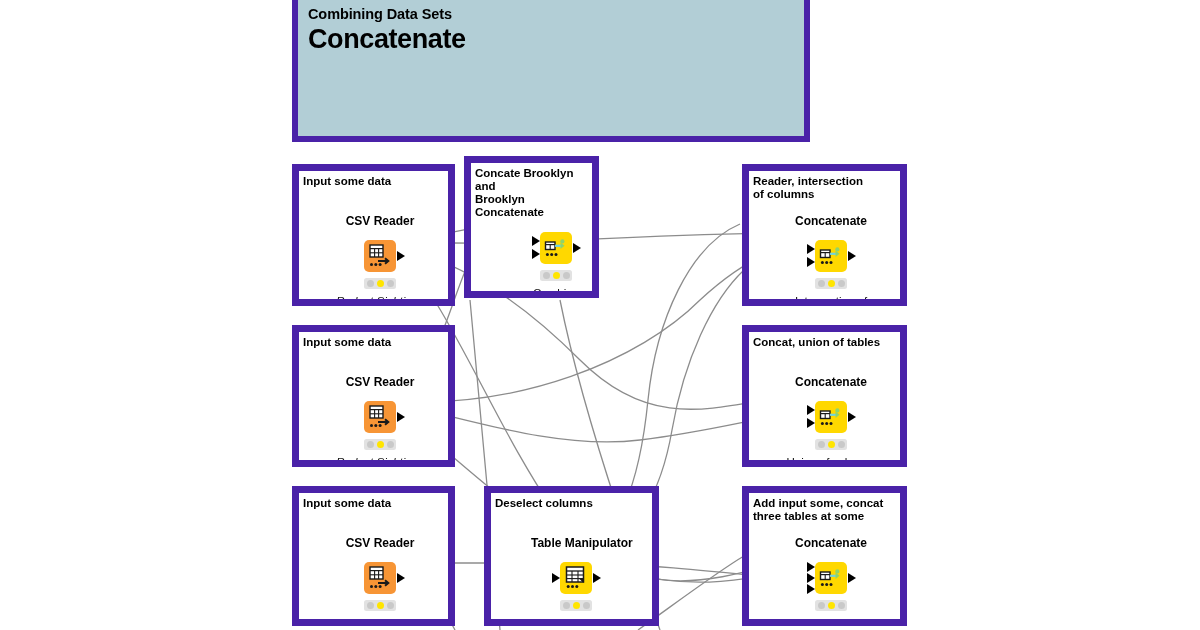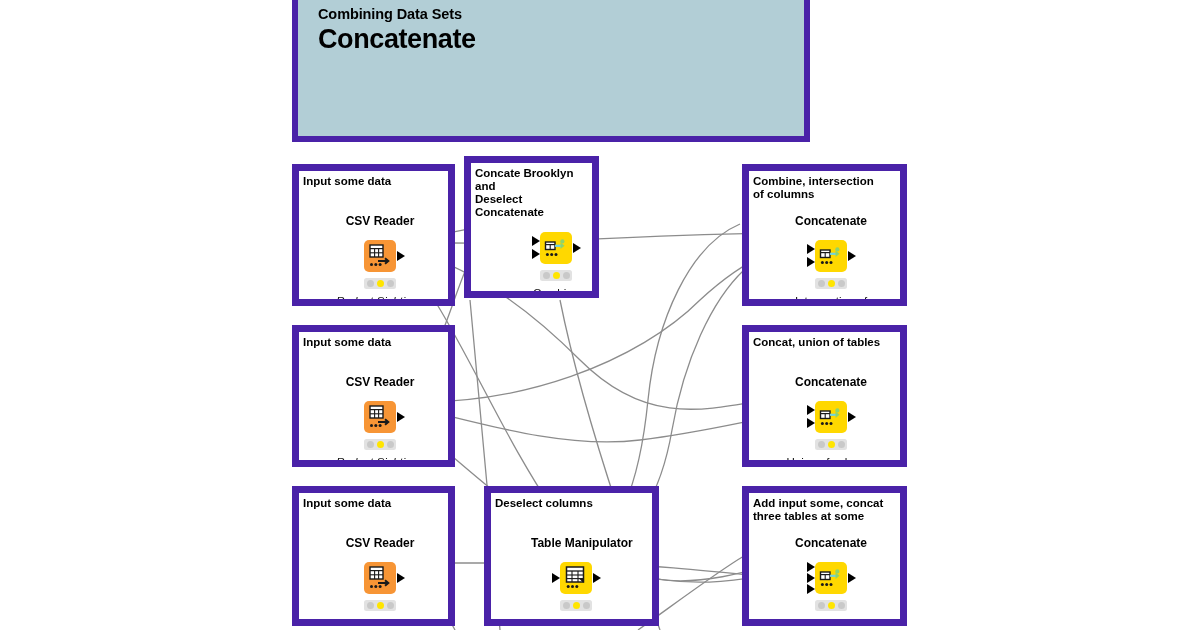--- a/index.html
+++ b/index.html
@@ -14,21 +14,21 @@
 
   
   .banner{
     position:absolute;
     left:292px;top:0px;
     width:518px;height:142px;
     border:6px solid var(--purple);
     border-top:0;
     background:#b2ced6;
     box-sizing:border-box;
-    padding:6px 10px 0 20px;
+    padding:6px 10px 0 10px;
   }
   .banner-sub{
     font-size:14.5px;font-weight:bold;color:#000;line-height:1.15;
     letter-spacing:-0.1px;
   }
   .banner-title{
     font-size:27px;font-weight:bold;color:#000;line-height:1.15;
     margin-top:1px;letter-spacing:-0.4px;
   }
 
@@ -237,21 +237,21 @@
           <span class="dot"></span>
         </div>
         <div class="node-label italic">
           <div>Rodent Sightings</div>
         </div>
       </div>
     </div>
     <div class="group" style="left: 464px; top: 156px; width: 135px; height: 142px;">
       <div class="group-title">
         <div>Concate Brooklyn and</div>
-        <div>Deselect</div>
+        <div>Brooklyn</div>
         <div>Concatenate</div>
       </div>
       <div class="node" style="left: 85px; top: 44px;">
         <div class="node-name">&nbsp;</div>
         <div class="node-figure">
           <div class="node-box yellow"></div>
           <svg class="node-glyph" viewBox="0 0 32 32">
     <rect x="5.5" y="10" width="9.5" height="7.5" fill="#ffffff" stroke="#1a1a1a" stroke-width="1.4"></rect>
     <line x1="5.5" y1="12.6" x2="15" y2="12.6" stroke="#1a1a1a" stroke-width="1.2"></line>
     <line x1="10.2" y1="12.6" x2="10.2" y2="17.5" stroke="#1a1a1a" stroke-width="1.1"></line>
@@ -304,21 +304,21 @@
           <span class="dot on"></span>
           <span class="dot"></span>
         </div>
         <div class="node-label">
           <div>Deselect columns</div>
         </div>
       </div>
     </div>
     <div class="group" style="left: 742px; top: 164px; width: 165px; height: 142px;">
       <div class="group-title">
-        <div>Combine, intersection</div>
+        <div>Reader, intersection</div>
         <div>of columns</div>
       </div>
       <div class="node" style="left: 82px; top: 44px;">
         <div class="node-name">Concatenate</div>
         <div class="node-figure">
           <div class="node-box yellow"></div>
           <svg class="node-glyph" viewBox="0 0 32 32">
     <rect x="5.5" y="10" width="9.5" height="7.5" fill="#ffffff" stroke="#1a1a1a" stroke-width="1.4"></rect>
     <line x1="5.5" y1="12.6" x2="15" y2="12.6" stroke="#1a1a1a" stroke-width="1.2"></line>
     <line x1="10.2" y1="12.6" x2="10.2" y2="17.5" stroke="#1a1a1a" stroke-width="1.1"></line>

